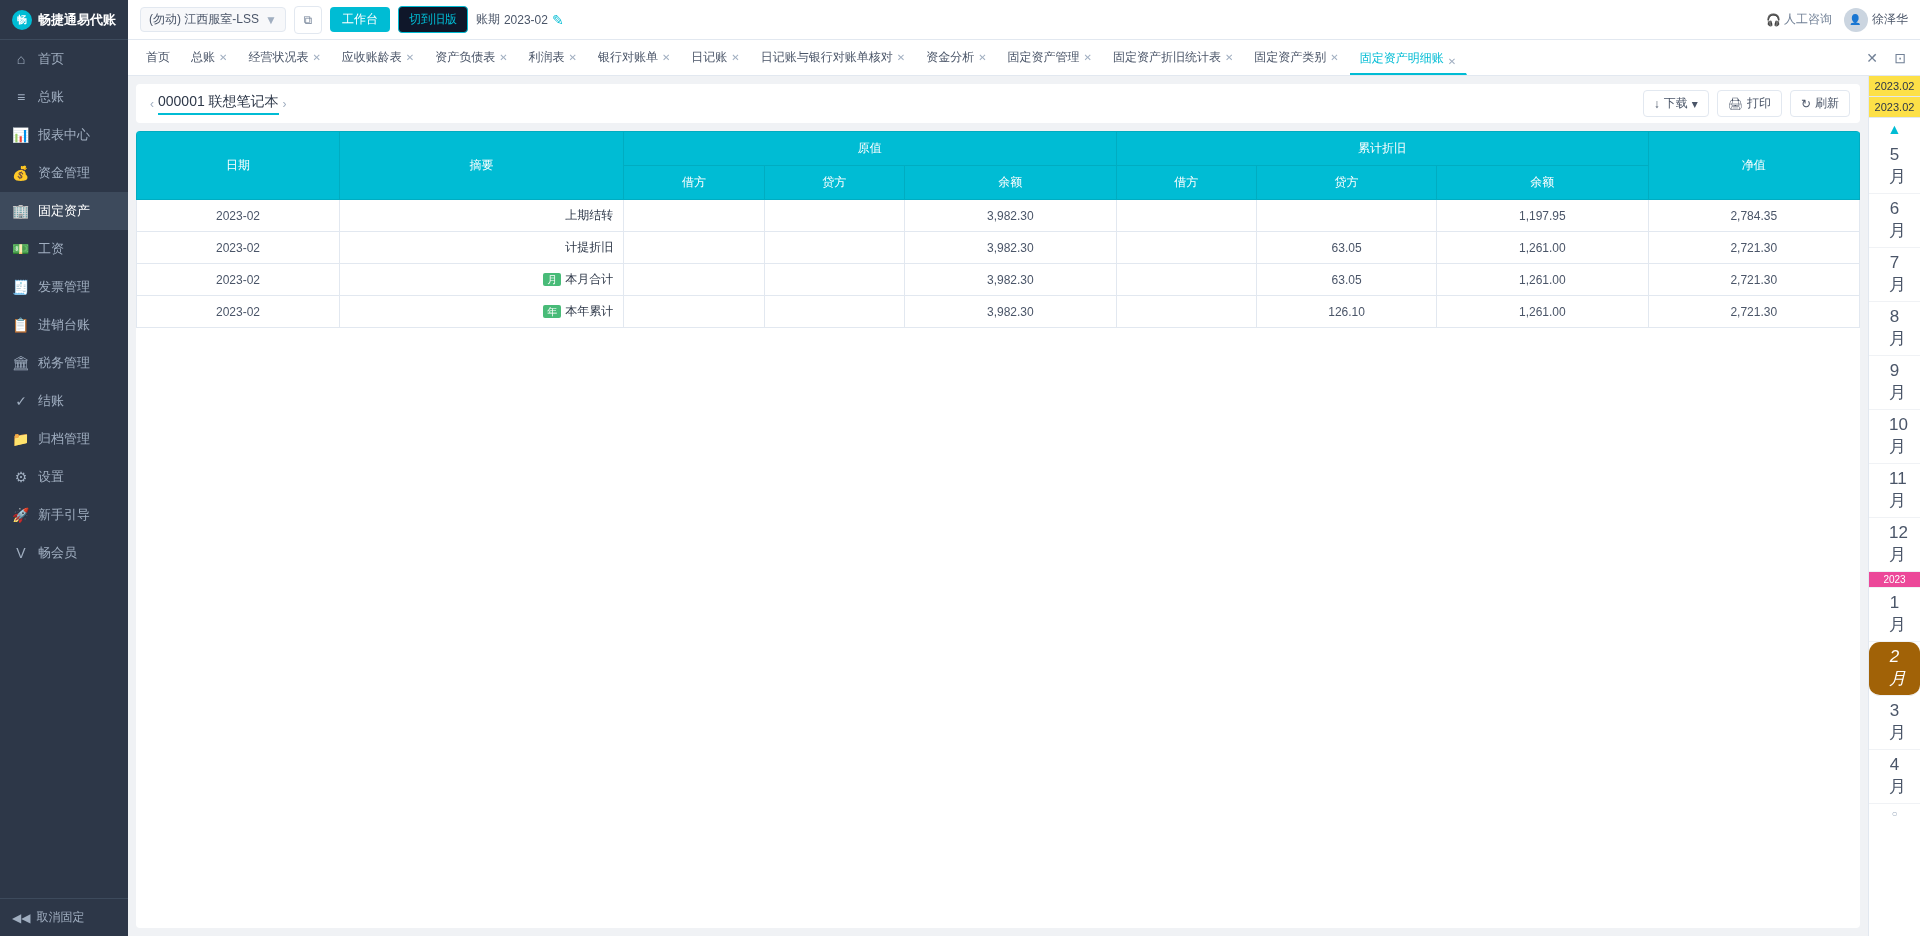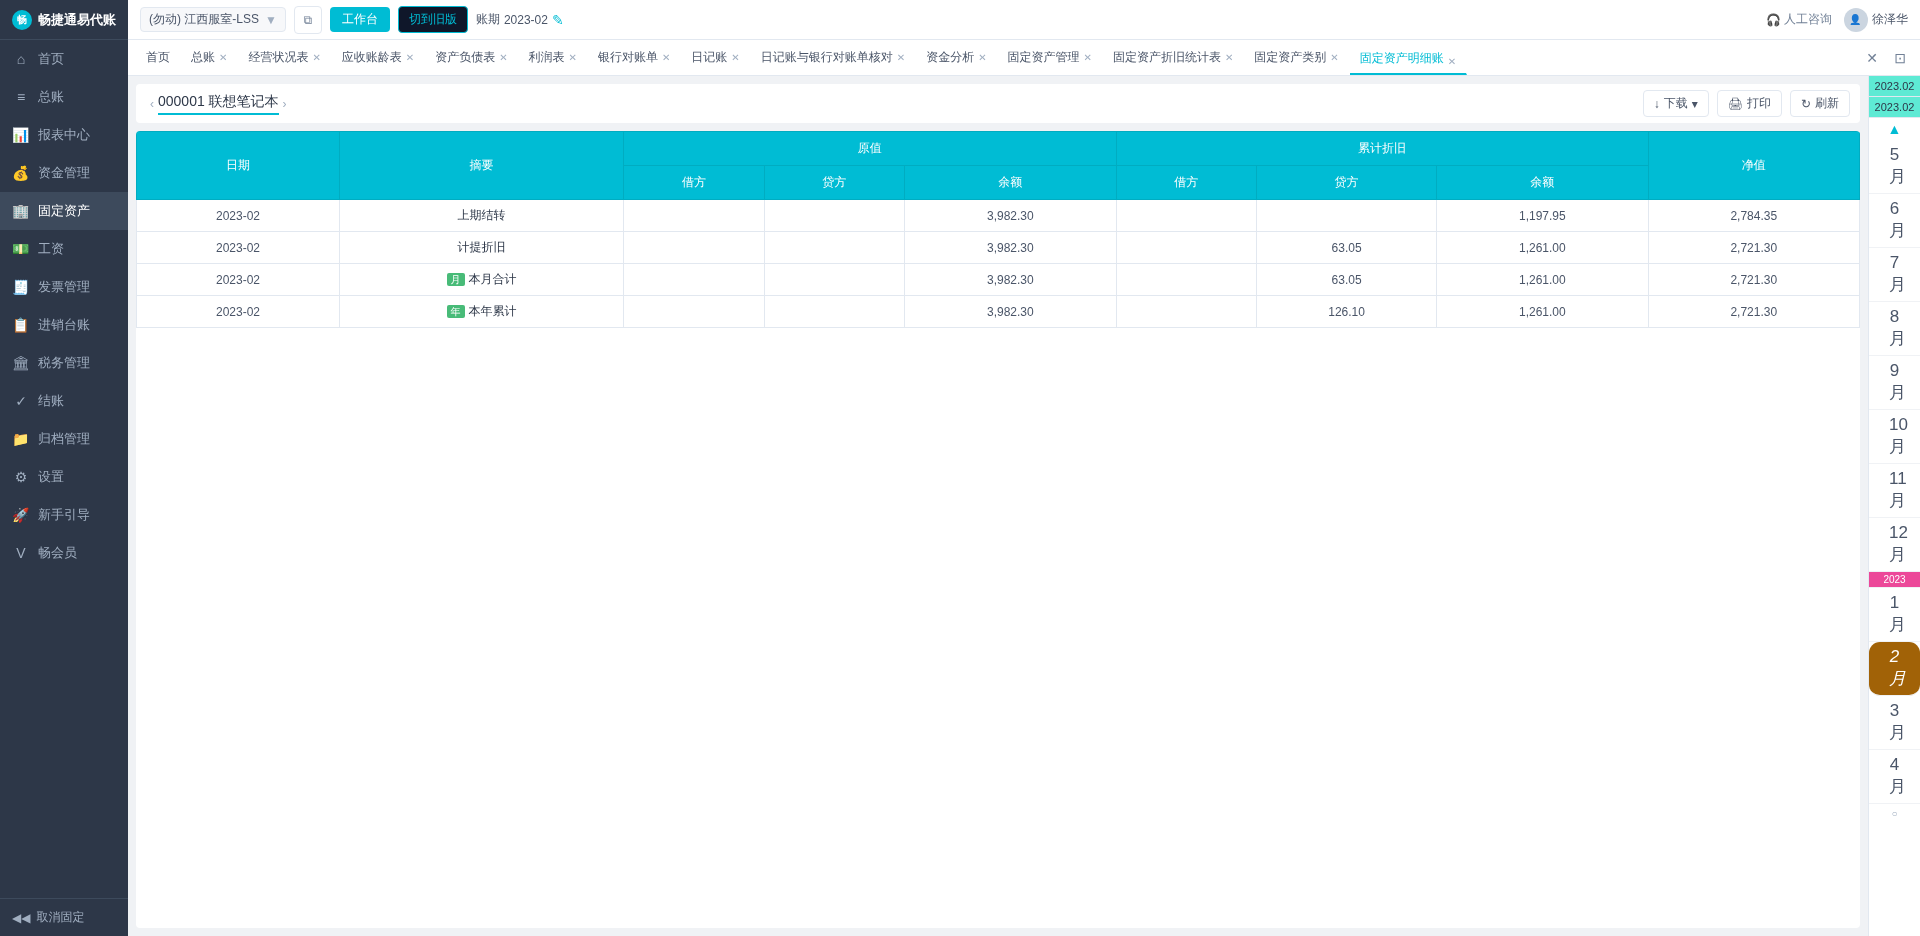--- a/index.html
+++ b/index.html
@@ -301,21 +301,21 @@
       border: 1px solid #00acc1;
       font-weight: normal;
     }
     td {
       padding: 7px 10px;
       border: 1px solid #e2e8f0;
       text-align: center;
       color: #4a5568;
     }
     .td-label {
-      text-align: center;
+      text-align: right;
       color: #2d3748;
     }
     .tag-green {
       background: #48bb78;
       color: #fff;
       border-radius: 2px;
       padding: 1px 4px;
       font-size: 10px;
       margin-right: 4px;
     }
@@ -325,21 +325,21 @@
       width: 52px;
       background: #fff;
       border-left: 1px solid #e2e8f0;
       display: flex;
       flex-direction: column;
       overflow-y: auto;
       font-size: 12px;
       flex-shrink: 0;
     }
     .date-panel-header {
-      background: #5eead4;
+      background: #fde047;
       padding: 4px 2px;
       text-align: center;
       color: #2d3748;
       font-size: 11px;
       border-bottom: 1px solid #e2e8f0;
     }
     .date-panel-item {
       padding: 5px 20px;
       text-align: center;
       cursor: pointer;

